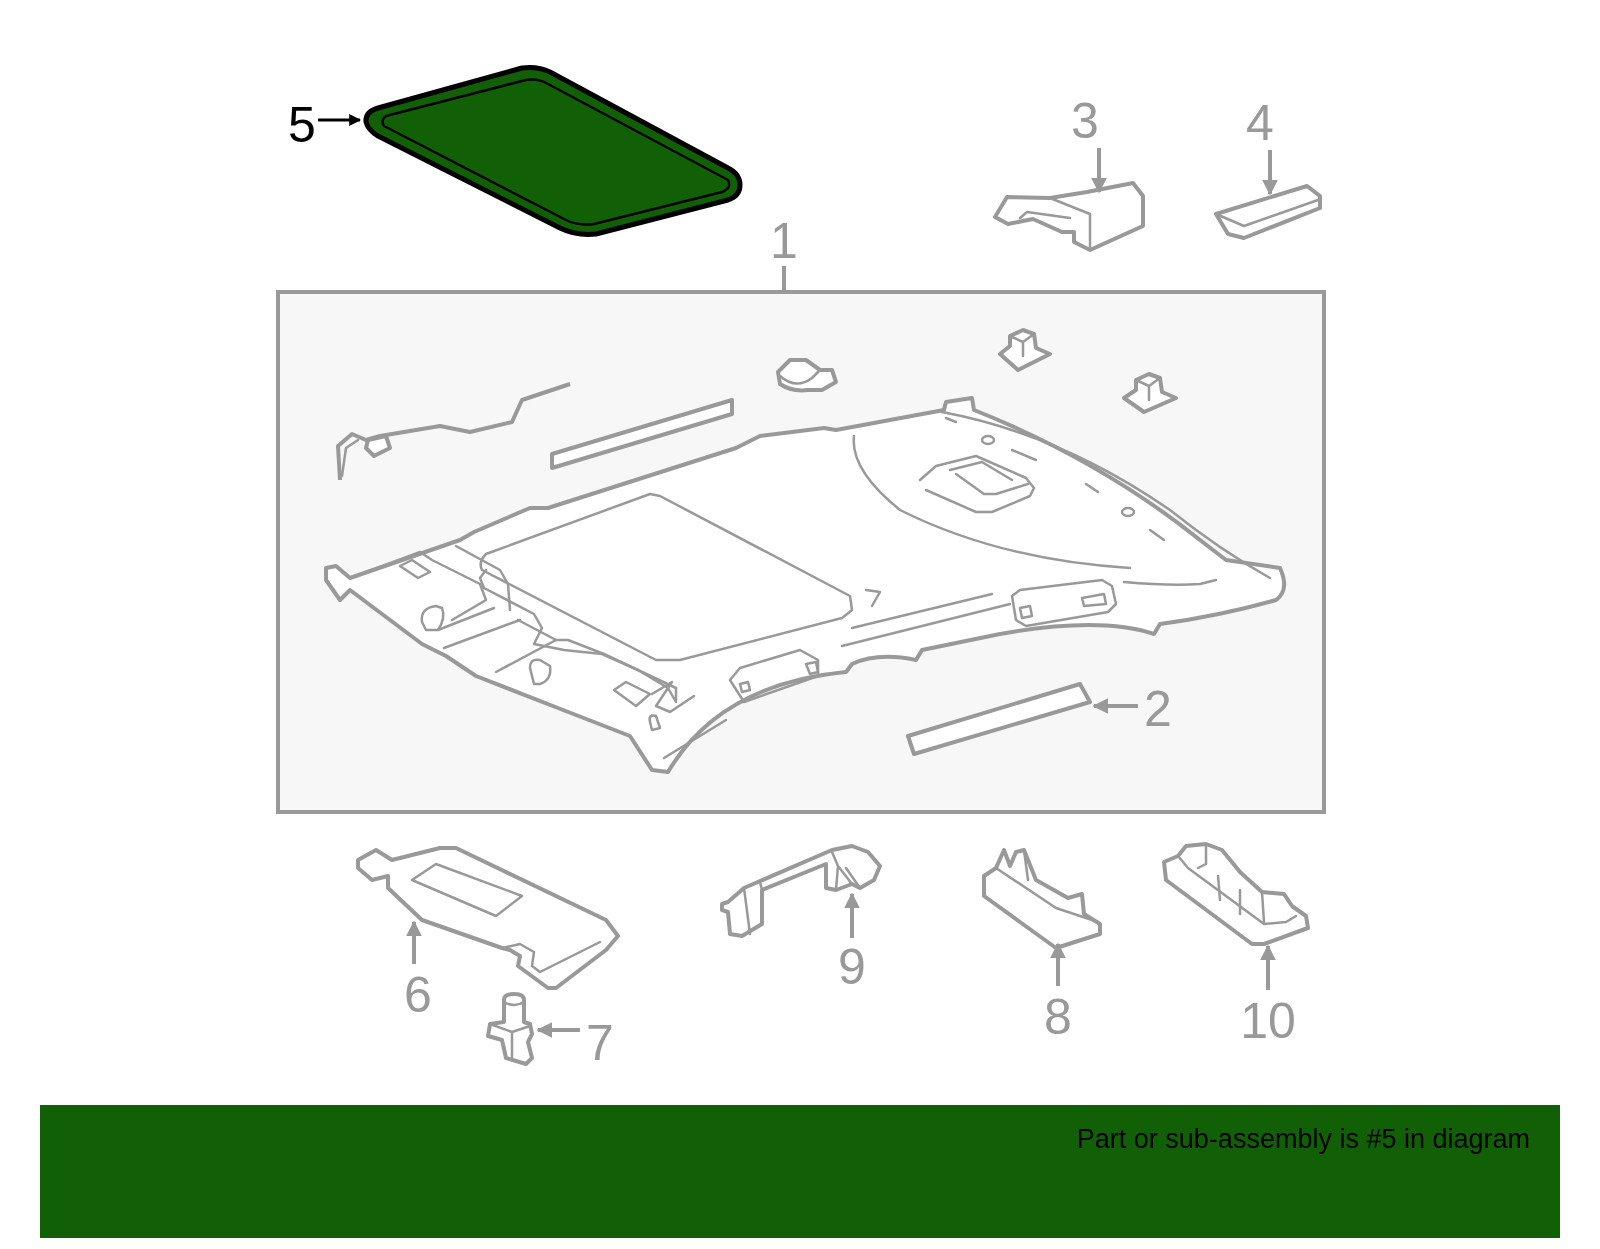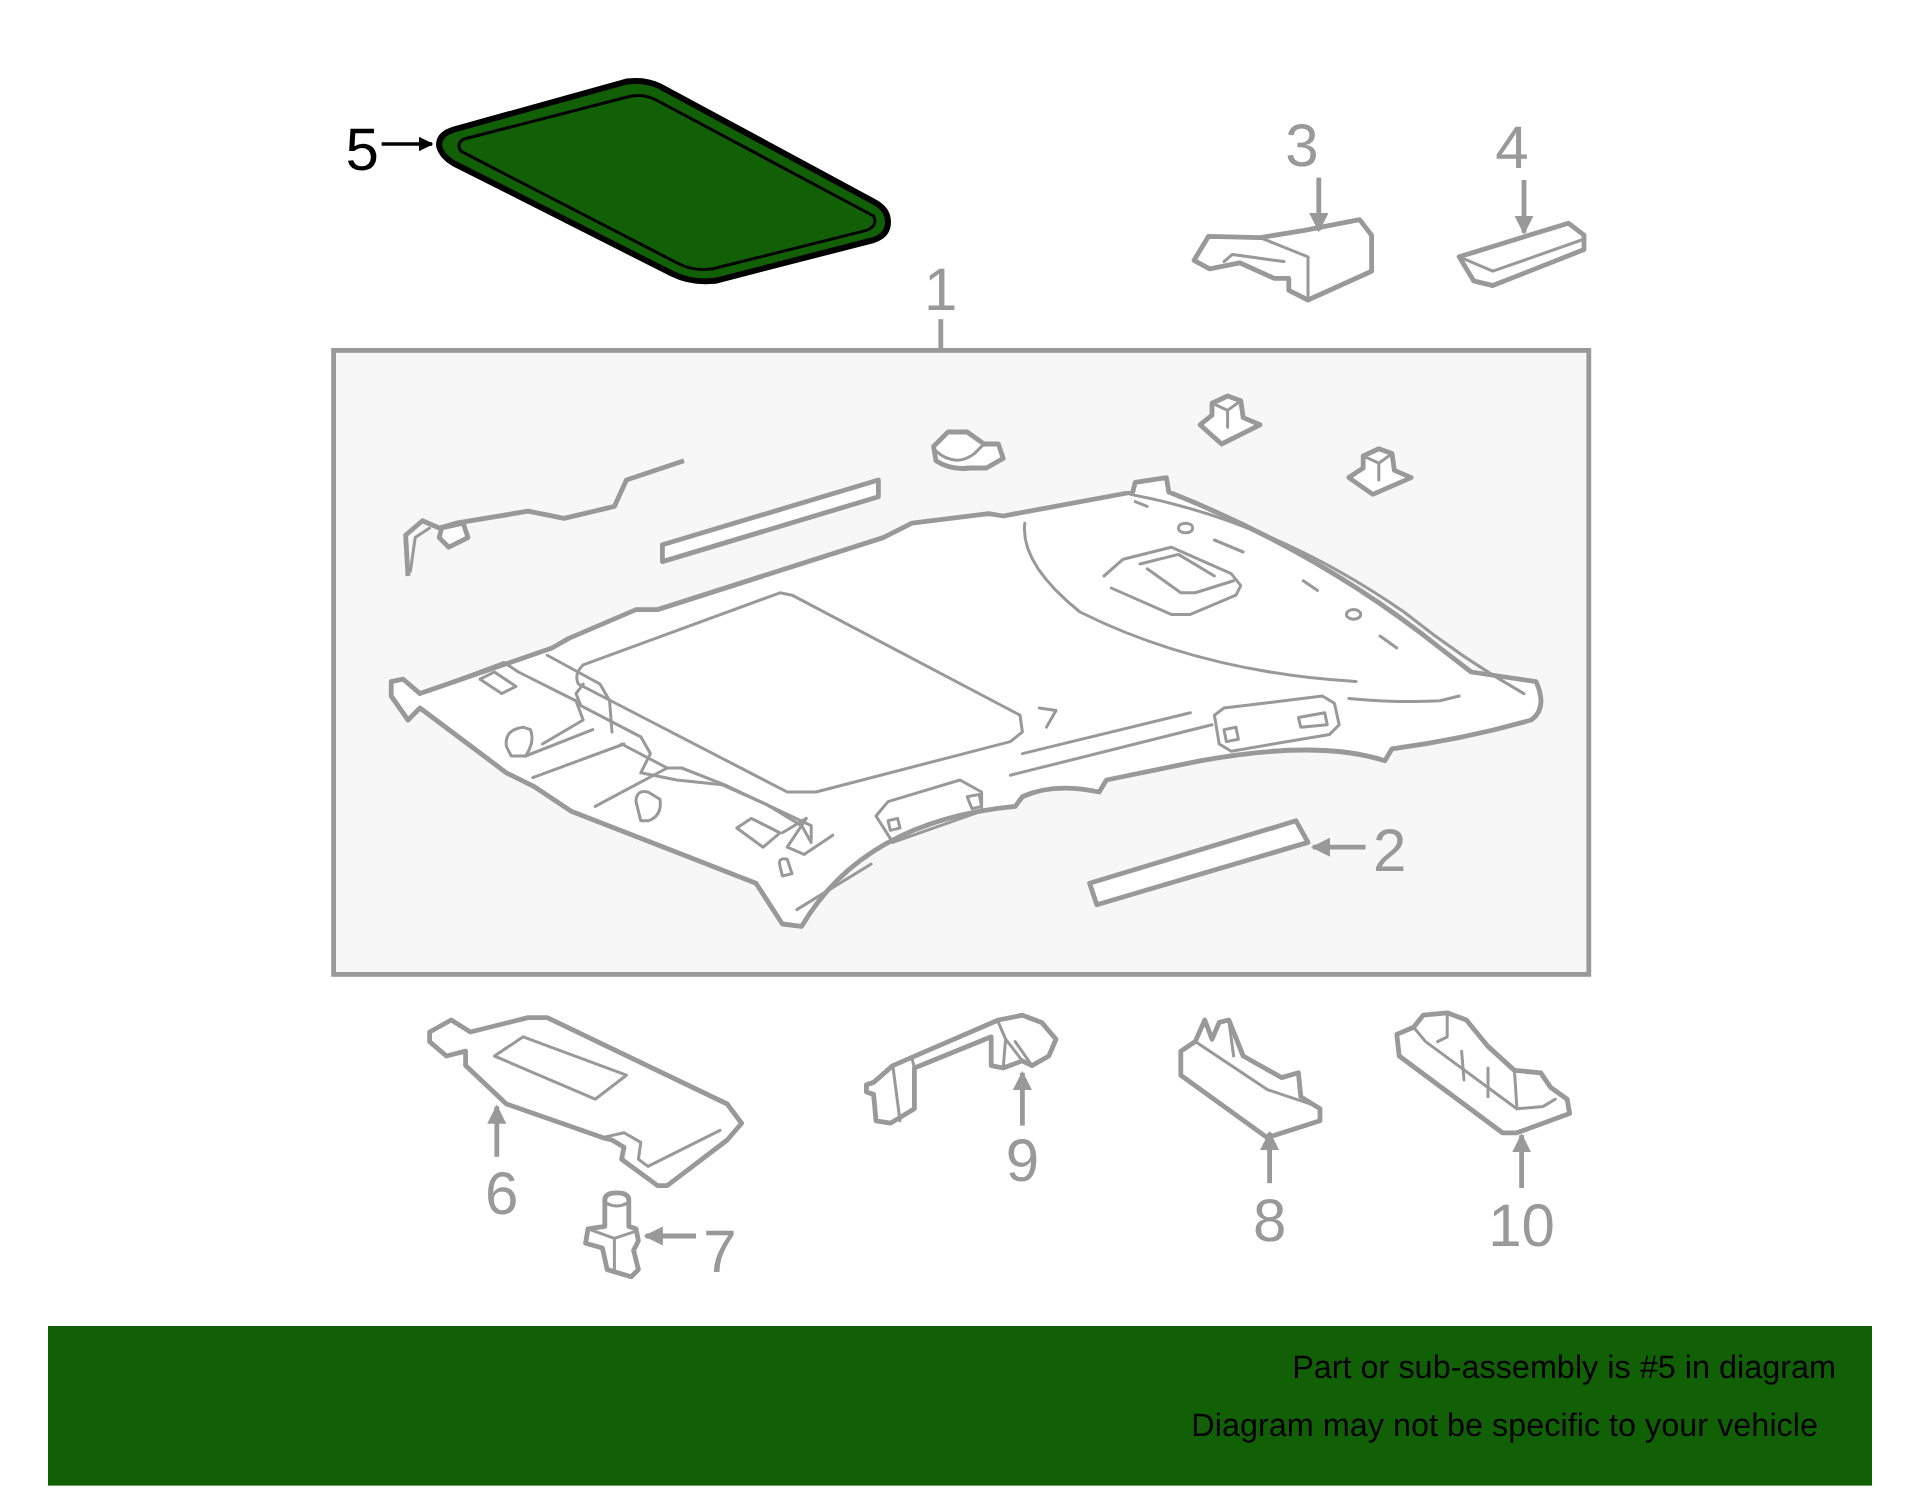--- a/index.html
+++ b/index.html
@@ -176,14 +176,13 @@
     <path class="thin" d="M1206,844 L1206,864 L1198,868 M1218,876 L1220,900 M1240,890 L1240,914 M1262,892 L1264,922"></path>
   </g>
   <g>
     <text class="callout" x="1268" y="1038" text-anchor="middle">10</text>
     <line class="leader" x1="1268" y1="990" x2="1268" y2="946" marker-end="url(#arr)"></line>
   </g>
 </svg>
 
 <div id="banner">
   <div id="banner-line-1" class="banner-line">Part or sub-assembly is #5 in diagram</div>
-  <div id="banner-line-2" class="banner-line">Diagram may not be specific to your vehicle</div>
 </div>
 
 </body></html>

